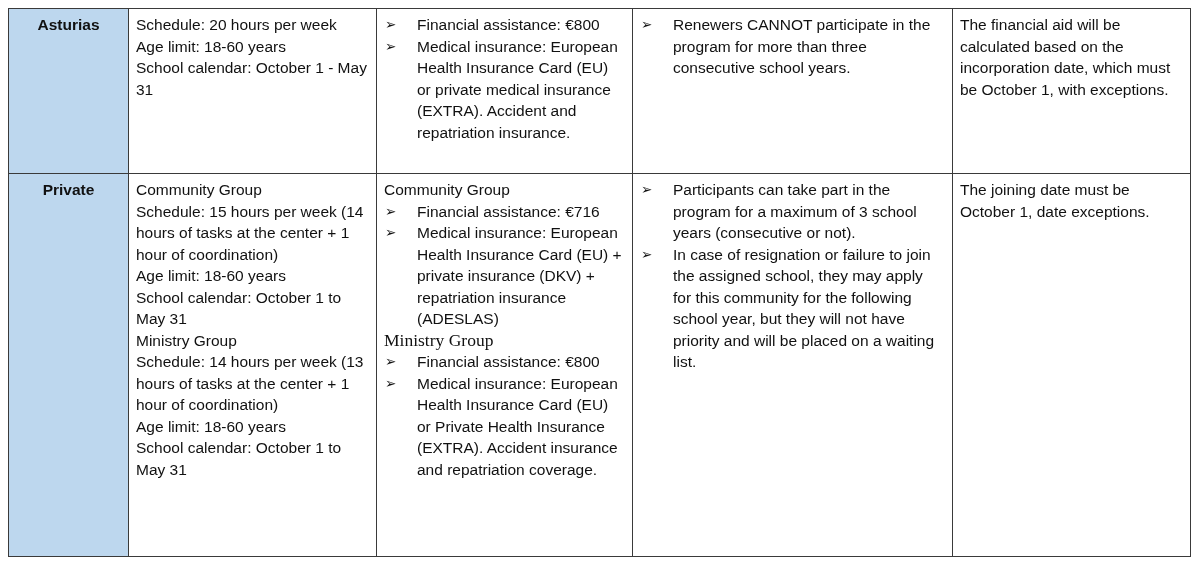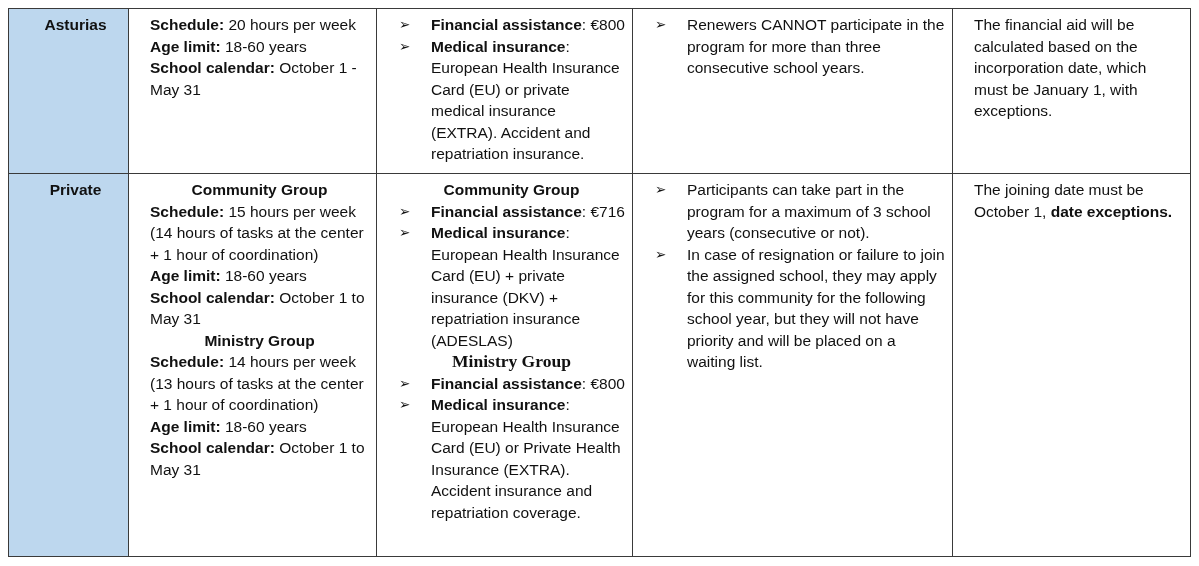--- a/index.html
+++ b/index.html
@@ -12,54 +12,54 @@
   }
   .page { padding: 8px 9px 10px 8px; }
   table.grid {
     border-collapse: collapse;
     table-layout: fixed;
     width: 1182px;
   }
   table.grid td {
     border: 1.5px solid #3a3a3a;
     vertical-align: top;
-    padding: 5px 7px 6px 21px;
+    padding: 5px 7px 6px 7px;
     font-size: 15.5px;
     line-height: 21.5px;
     word-wrap: break-word;
     margin-top: 38px;
   }
   td.region-cell {
     background: #bdd7ee;
     text-align: center;
     vertical-align: middle;
     font-weight: bold;
   }
   td.vmiddle { vertical-align: middle; }
   .group-heading {
-    font-weight: bold;
-    text-align: center;
+    font-weight: normal;
+    text-align: left;
   }
   .group-heading.serif {
     font-family: "Liberation Serif", "DejaVu Serif", serif;
     font-size: 17.5px;
   }
   ul.arrow-list { list-style: none; }
   ul.arrow-list li {
     position: relative;
     padding-left: 33px;
   }
   ul.arrow-list li .arrow {
     position: absolute;
     left: 1px; top: 0;
     font-size: 13.5px;
   }
   .row1-h { height: 165px; }
   .row2-h { height: 383px; }
-  b { font-weight: bold; }
+  b { font-weight: normal; }
 </style>
 </head>
 <body>
 
 <div class="page">
   <table class="grid">
     <colgroup>
       <col style="width:120px">
       <col style="width:248px">
       <col style="width:256px">
@@ -82,21 +82,21 @@
             <li><span class="arrow">➢</span><b>Financial assistance</b><span>: €800</span></li>
             <li><span class="arrow">➢</span><b>Medical insurance</b><span>: European Health Insurance Card (EU) or private medical insurance (EXTRA). Accident and repatriation insurance.</span></li>
           </ul>
         </td>
         <td>
           <ul class="arrow-list">
             <li><span class="arrow">➢</span><span>Renewers CANNOT participate in the program for more than three consecutive school years.</span></li>
           </ul>
         </td>
         <td>
-          <span>The financial aid will be calculated based on the incorporation date, which must be January 1, with exceptions.</span><b></b>
+          <span>The financial aid will be calculated based on the incorporation date, which must be October 1, with exceptions.</span><b></b>
         </td>
       </tr>
 
       <tr class="row2-h">
         <td class="region-cell">
           <span>Private</span>
         </td>
         <td class="vmiddle">
           <div class="group-heading">Community Group</div>
           <div><b>Schedule:</b><span> 15 hours per week (14 hours of tasks at the center + 1 hour of coordination)</span></div>

